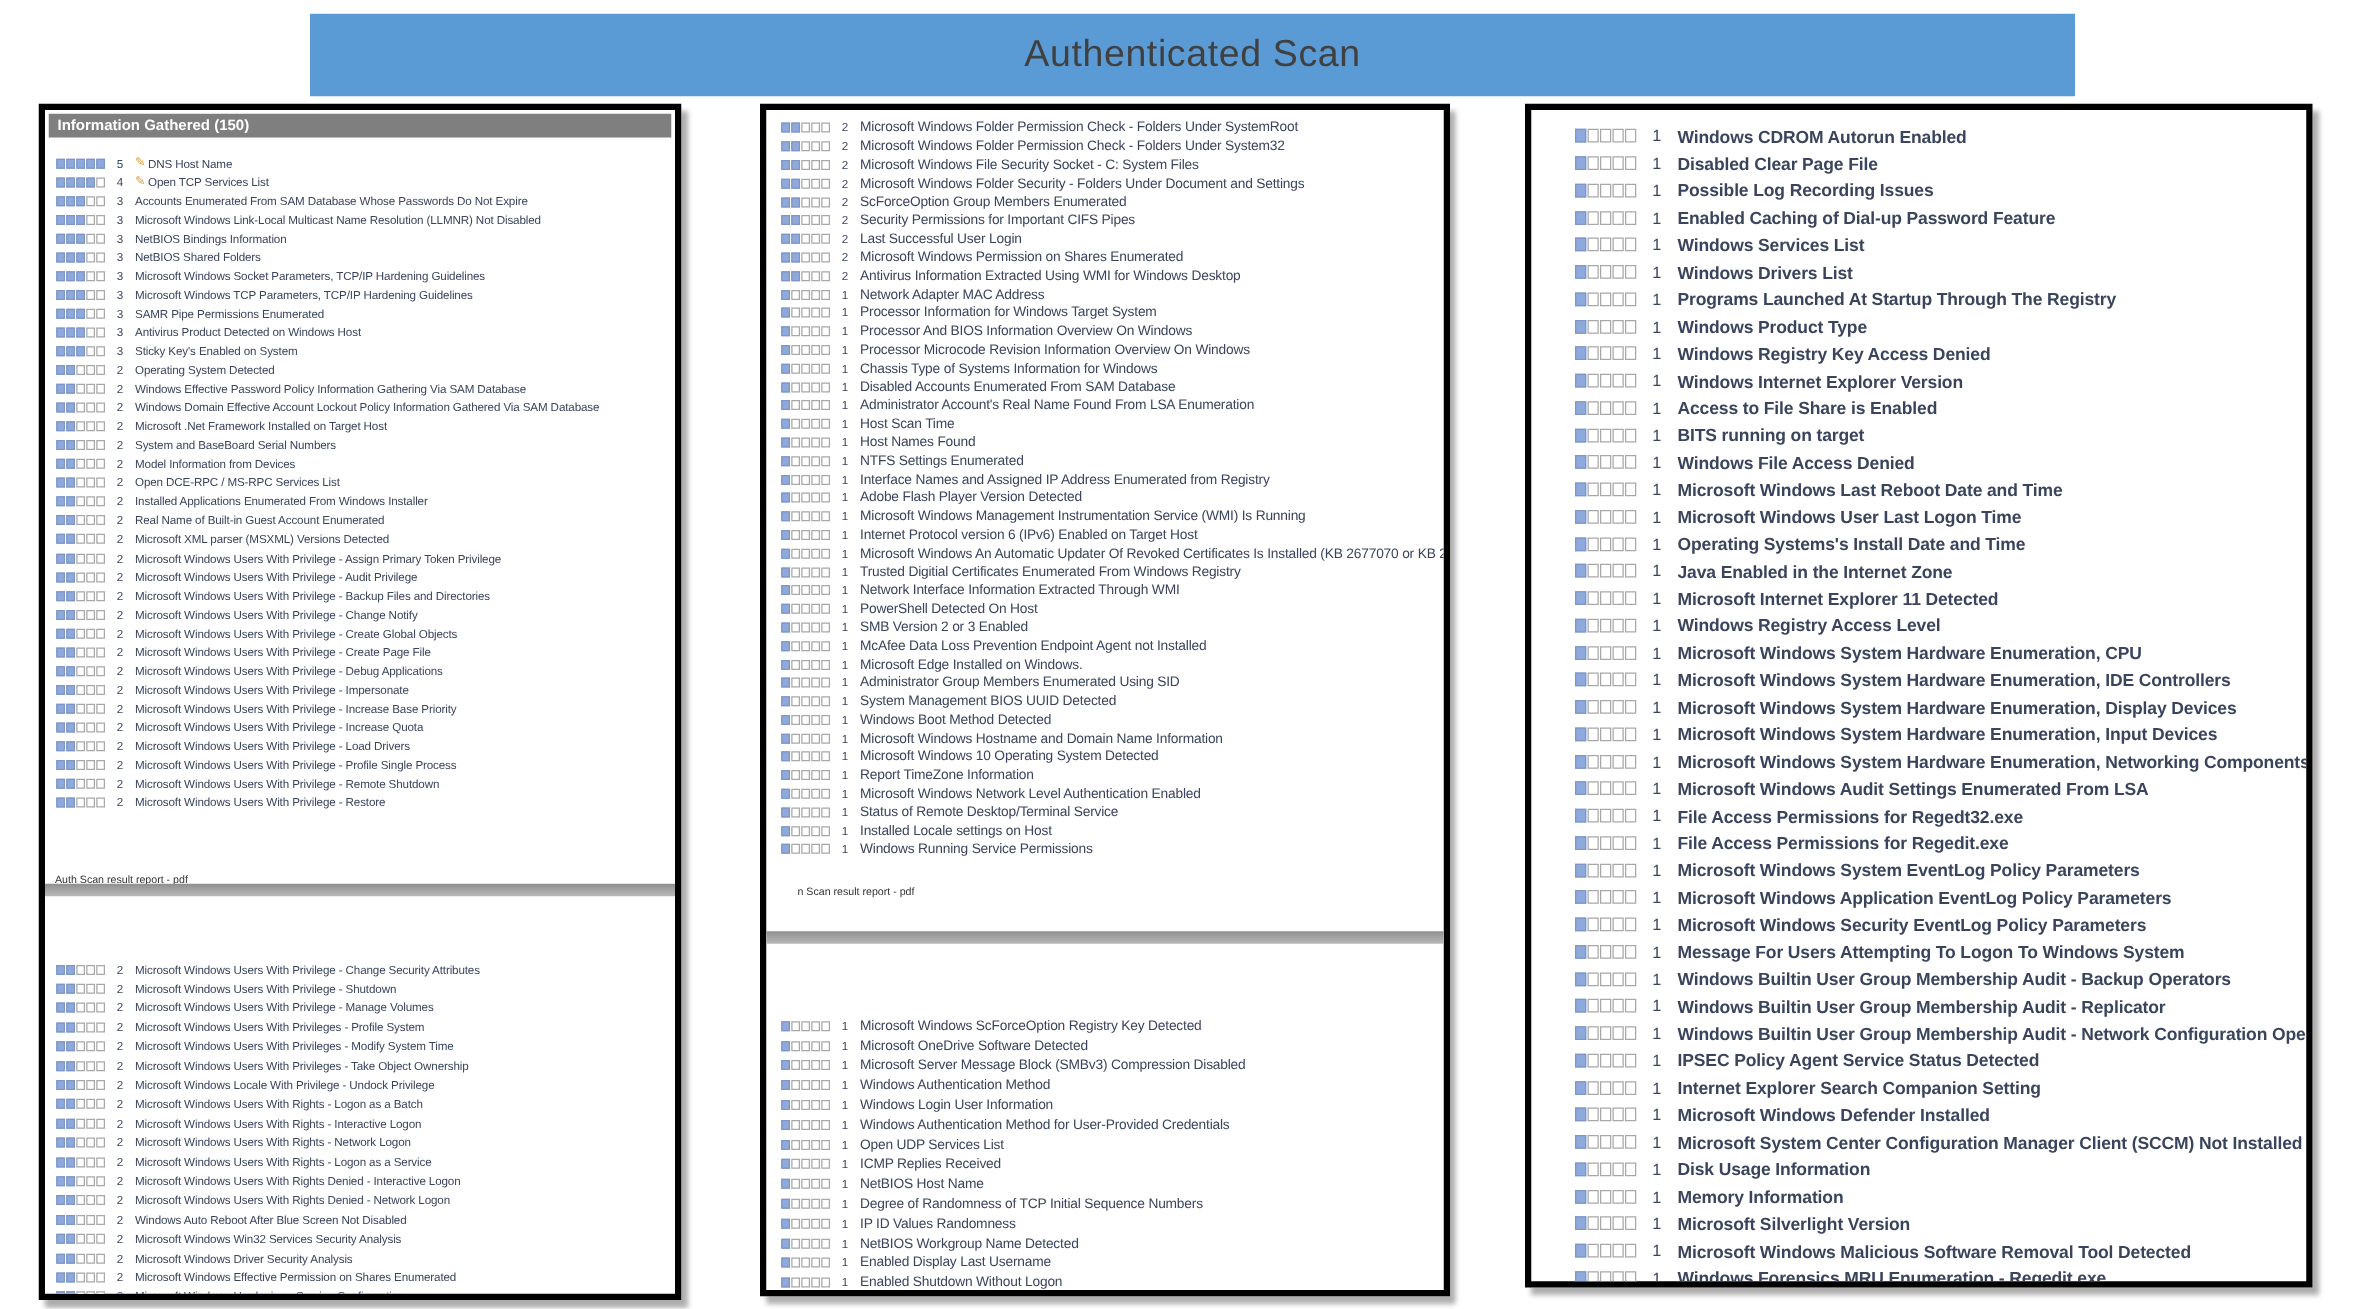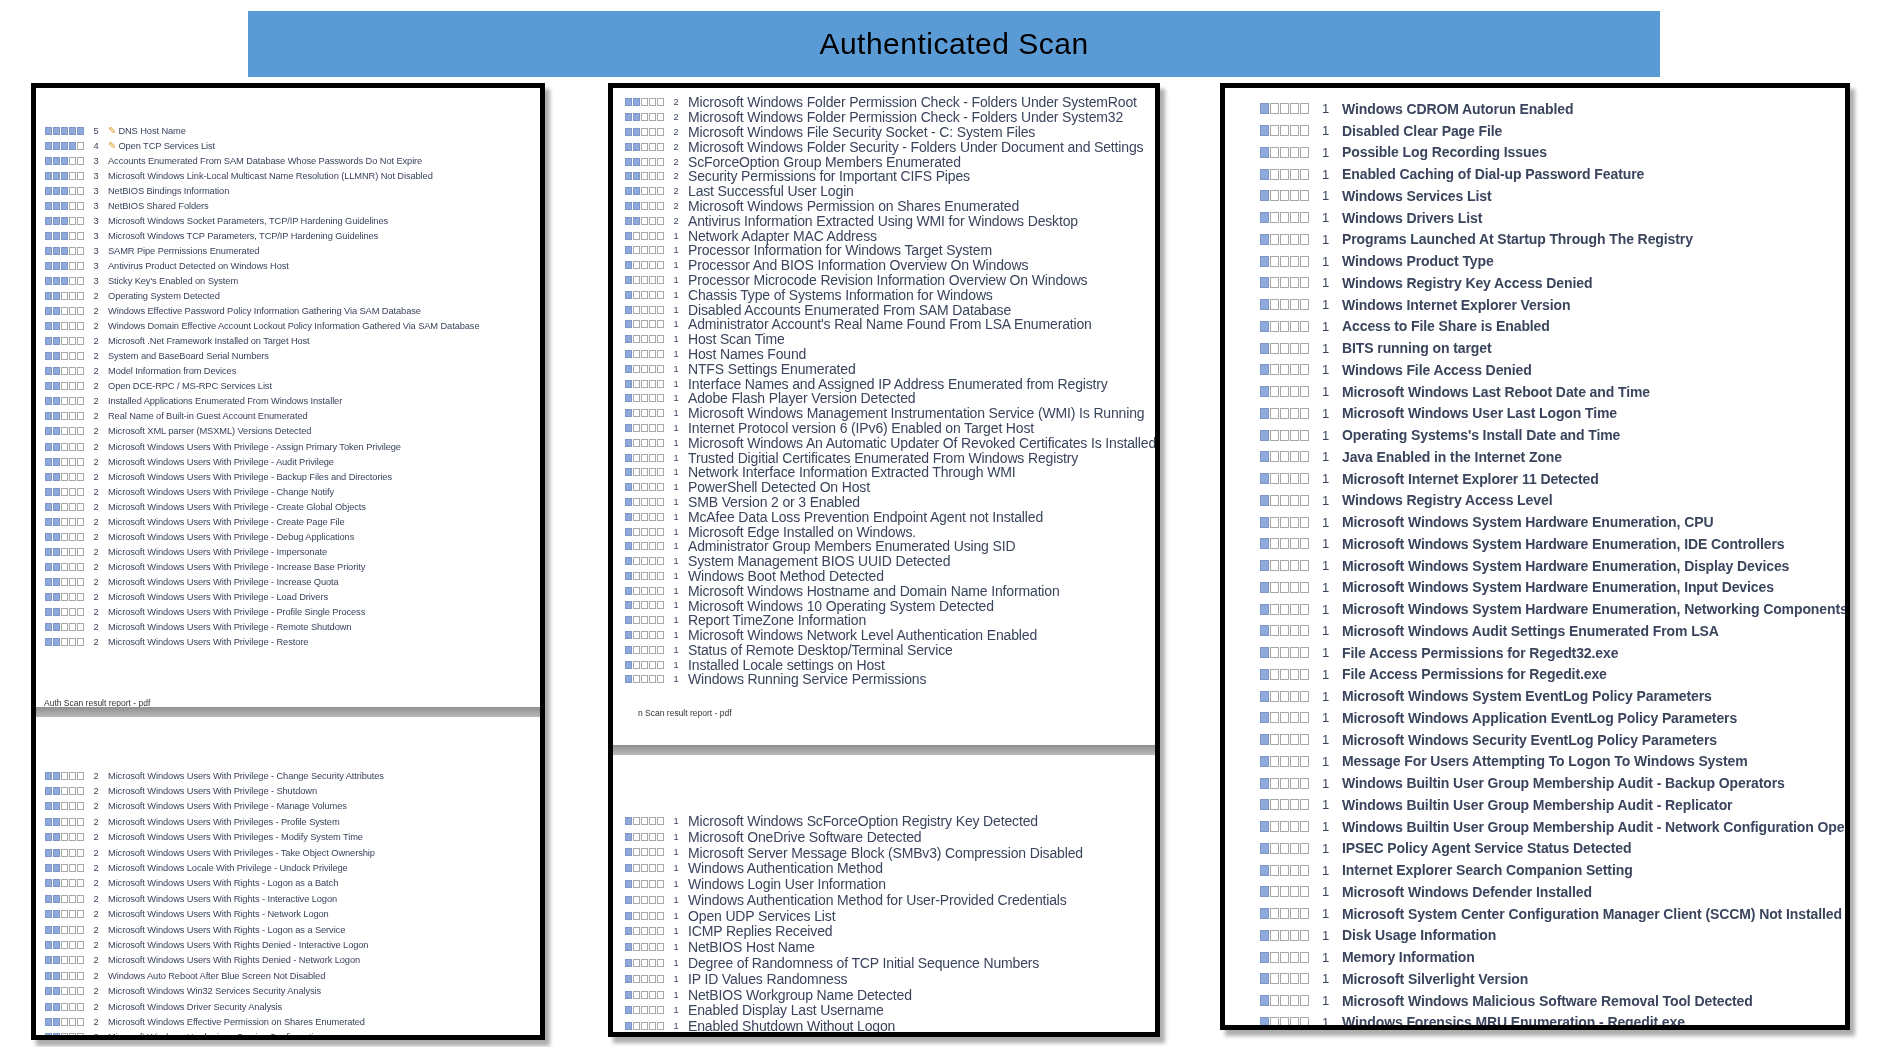--- a/index.html
+++ b/index.html
@@ -2,21 +2,21 @@
 <html><head>
 <meta charset="utf-8">
 <style>
   * { margin:0; padding:0; box-sizing:border-box; }
   html,body { width:1893px; height:1047px; background:#ffffff; overflow:hidden;
               font-family:"Liberation Sans", sans-serif; }
   .canvas { position:relative; width:1893px; height:1047px; background:#fff; }
 
   .banner { position:absolute; left:248px; top:11px; width:1412px; height:66px;
             background:#5B9BD5; display:flex; align-items:center; justify-content:center; }
-  .banner span { color:#000000; font-size:30px; letter-spacing:.5px; }
+  .banner span { color:#404040; font-size:30px; letter-spacing:.5px; }
 
   .panel { position:absolute; background:#ffffff; border:5px solid #000;
            box-shadow:5px 6px 4px rgba(0,0,0,.32); overflow:hidden; }
   .p1 { left:31px;  top:83px; width:514px; height:957px; }
   .p2 { left:608px; top:83px; width:552px; height:954px; }
   .p3 { left:1220px;top:83px; width:630px; height:947px; }
 
   .list-header { position:absolute; left:3px; right:3px; top:3px; height:19px;
                  background:#7F7F7F; color:#fff; font-size:12px; font-weight:bold;
                  padding:2px 7px; white-space:nowrap; }
@@ -39,21 +39,21 @@
   .cell { width:7px; height:8px; background:#fff; border:1px solid #A8A8A8; }
   .cell.f { background:#8EAADC; border-color:#7E95C6; }
   .p3 .cell { width:9px; height:11px; }
 
   .sev { flex:none; width:24px; text-align:center; font-size:9.3px; color:#3A445C; }
   .p3 .sev { width:33px; font-size:13px; }
 
   .pencil { flex:none; color:#DFA13B; font-size:10px; line-height:8px; margin-right:2px; }
 
   .label { white-space:nowrap; font-size:9.3px; letter-spacing:-.1px; color:#3A445C; }
-  .p2 .label { font-size:14px; letter-spacing:-.15px; }
+  .p2 .label { font-size:11px; letter-spacing:-.15px; }
   .p3 .label { font-size:14px; letter-spacing:-.1px;font-weight:bold; }
 
   .footer { position:absolute; font-size:8.5px; color:#333; white-space:nowrap; }
   .p1 .footer { left:8px; top:610px; }
   .p2 .footer { left:1px; top:620px;margin-left:24px; }
 
   .divider { position:absolute; left:0; right:0; height:10px;
              background:linear-gradient(#8f8f8f,#b9b9b9); }
   .p1 .divider { top:619px; }
   .p2 .divider { top:657px; }
@@ -61,20 +61,23 @@
 </head>
 <body>
 
 <div class="canvas">
 
   <div class="banner">
     <span>Authenticated Scan</span>
   </div>
 
   <div class="panel p1">
+    <div class="list-header">
+      <span>Information Gathered (150)</span>
+    </div>
     <div class="rows rows-a">
         <div class="row">
           <span class="bars">
             <span class="cell f"></span>
             <span class="cell f"></span>
             <span class="cell f"></span>
             <span class="cell f"></span>
             <span class="cell f"></span>
           </span>
           <span class="sev">5</span>

